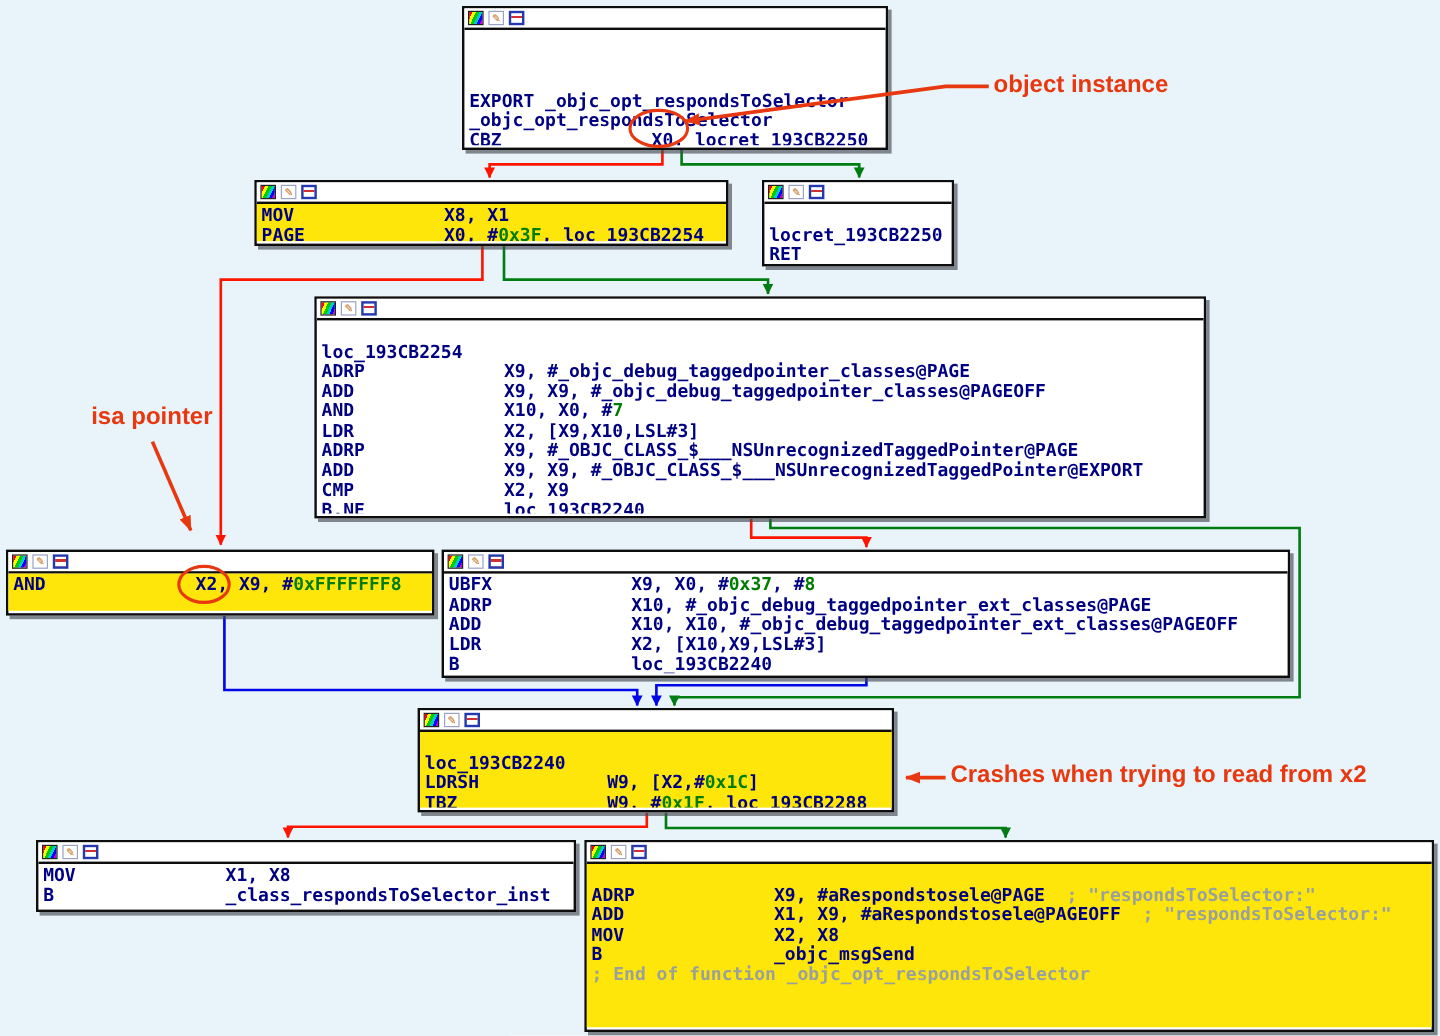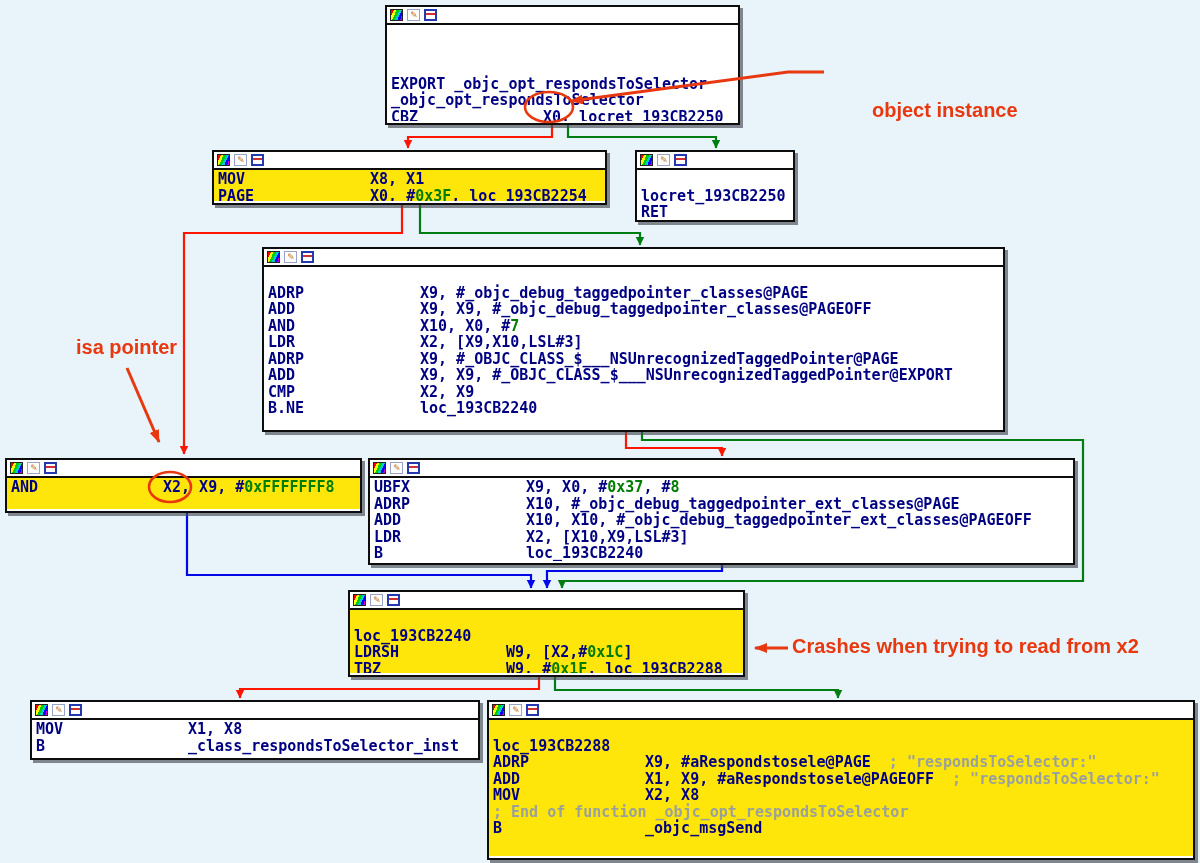--- a/index.html
+++ b/index.html
@@ -109,20 +109,21 @@
       </div>
     </div>
     <div class="block" style="left: 262px; top: 247px; width: 743px; height: 185px;">
       <div class="hdr">
         <span class="ic rainbow"></span>
         <span class="ic pencil">✎</span>
         <span class="ic frame"></span>
       </div>
       <div class="body">
         <div class="line">&nbsp;</div>
+        <div class="line">loc_193CB2254</div>
         <div class="line"><span class="mn">ADRP</span><span class="sg n">X9, #_objc_debug_taggedpointer_classes@PAGE</span></div>
         <div class="line"><span class="mn">ADD</span><span class="sg n">X9, X9, #_objc_debug_taggedpointer_classes@PAGEOFF</span></div>
         <div class="line"><span class="mn">AND</span><span class="sg n">X10, X0, </span><span class="sg n">#</span><span class="sg g">7</span></div>
         <div class="line"><span class="mn">LDR</span><span class="sg n">X2, [X9,X10,LSL#3]</span></div>
         <div class="line"><span class="mn">ADRP</span><span class="sg n">X9, #_OBJC_CLASS_$___NSUnrecognizedTaggedPointer@PAGE</span></div>
         <div class="line"><span class="mn">ADD</span><span class="sg n">X9, X9, #_OBJC_CLASS_$___NSUnrecognizedTaggedPointer@EXPORT</span></div>
         <div class="line"><span class="mn">CMP</span><span class="sg n">X2, X9</span></div>
         <div class="line"><span class="mn">B.NE</span><span class="sg n">loc_193CB2240</span></div>
       </div>
     </div>
@@ -175,24 +176,23 @@
       </div>
     </div>
     <div class="block hl" style="left: 487px; top: 700px; width: 708px; height: 160px;">
       <div class="hdr">
         <span class="ic rainbow"></span>
         <span class="ic pencil">✎</span>
         <span class="ic frame"></span>
       </div>
       <div class="body">
         <div class="line">&nbsp;</div>
-        <div class="line">loc_193CB2288</div>
         <div class="line"><span class="mn">ADRP</span><span class="sg n">X9, #aRespondstosele@PAGE</span><span class="sg c">  ; "respondsToSelector:"</span></div>
         <div class="line"><span class="mn">ADD</span><span class="sg n">X1, X9, #aRespondstosele@PAGEOFF</span><span class="sg c">  ; "respondsToSelector:"</span></div>
         <div class="line"><span class="mn">MOV</span><span class="sg n">X2, X8</span></div>
+        <div class="line"><span class="mn">B</span><span class="sg n">_objc_msgSend</span></div>
         <div class="line"><span class="sg c">; End of function _objc_opt_respondsToSelector</span></div>
-        <div class="line"><span class="mn">B</span><span class="sg n">_objc_msgSend</span></div>
       </div>
     </div>
-    <div class="ann" style="left: 872px; top: 60px; margin-top: 39px;">object instance</div>
+    <div class="ann" style="left: 828px; top: 60px;">object instance</div>
     <div class="ann" style="left: 76px; top: 336px;">isa pointer</div>
     <div class="ann" style="left: 792px; top: 635px; text-align: right;">Crashes when trying to read from x2</div>
   </div>
 
 </body></html>

